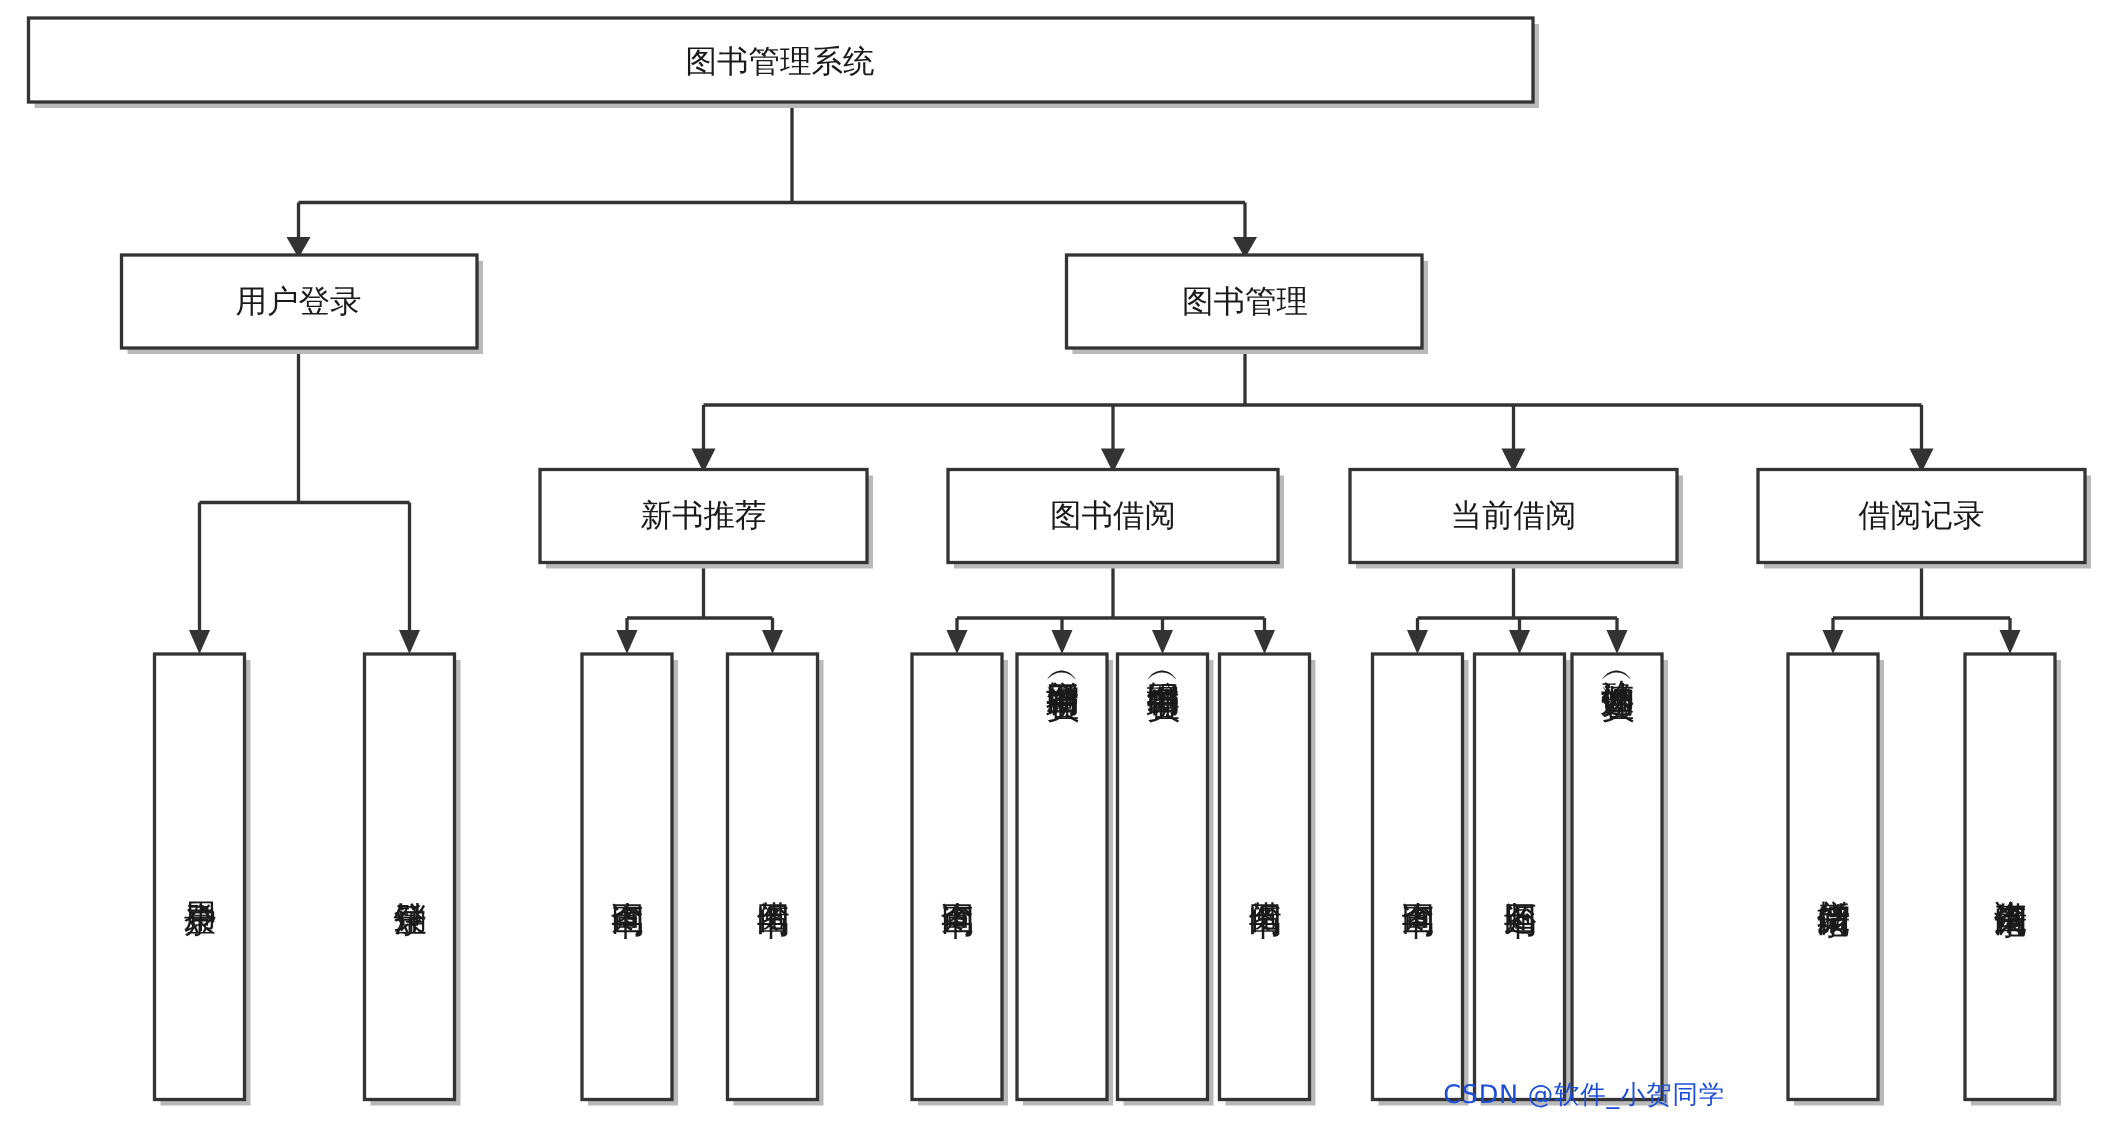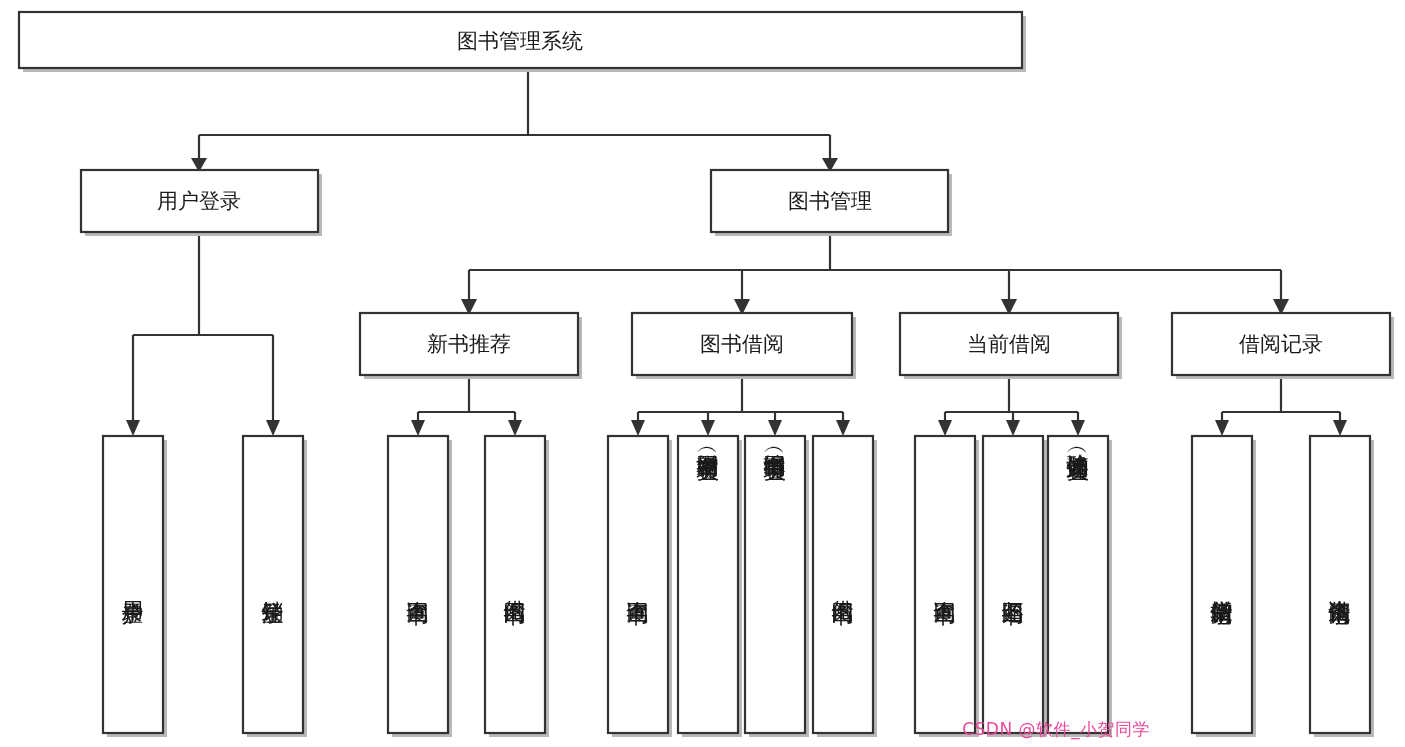--- a/index.html
+++ b/index.html
@@ -69,21 +69,21 @@
     letter-spacing: 1px;
     white-space: nowrap;
     text-align: center;
   }
   .watermark {
     position: absolute;
     right: 12px;
     bottom: 6px;
     font-family: "DejaVu Sans", "Liberation Sans", sans-serif;
     font-size: 17px;
-    color: #ec4899;
+    color: #1d4ed8;
     white-space: nowrap;
     letter-spacing: 0.5px;
   }
 </style>
 </head>
 <body>
 
 <div id="diagram-root">
 
   <svg class="diagram-canvas" viewBox="0 0 1405 747">

